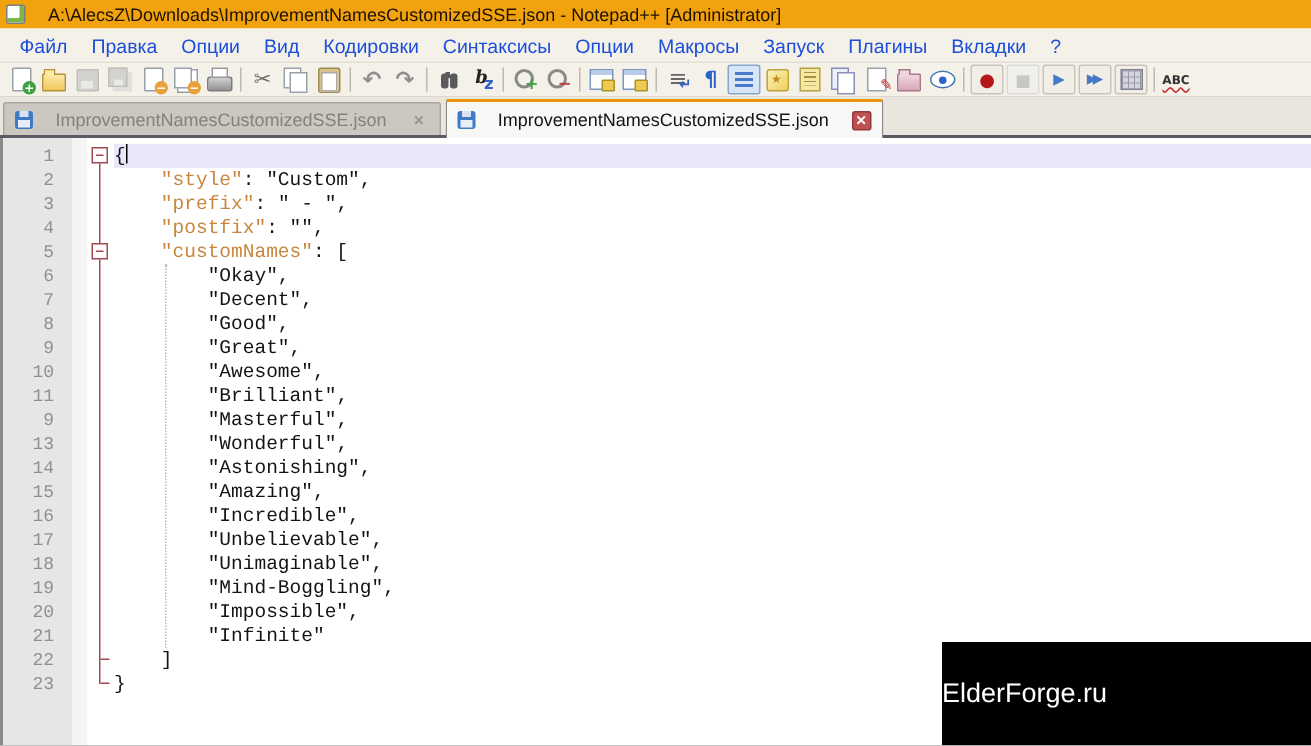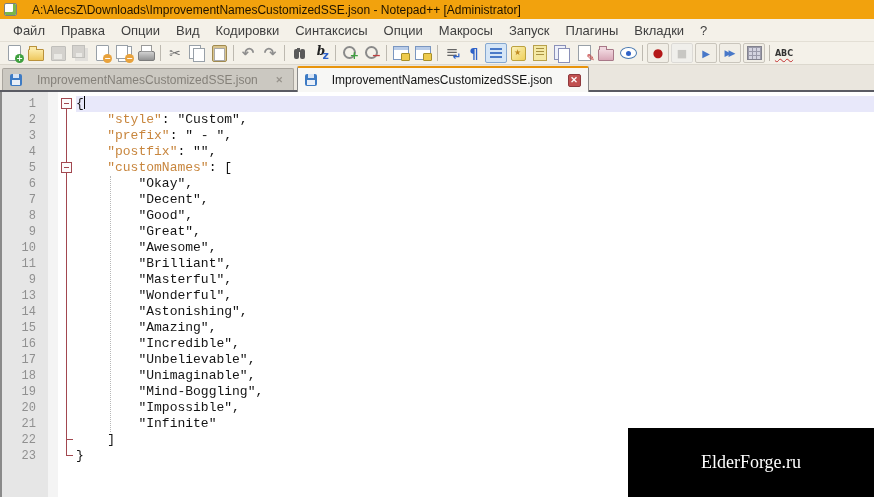--- a/index.html
+++ b/index.html
@@ -5,21 +5,21 @@
   *{box-sizing:border-box;margin:0;padding:0}
   html,body{margin:0;background:#888}
   .window{width:874px;height:497px;position:relative;overflow:hidden;background:#FFF;font-family:"Liberation Sans",sans-serif}
 
   
   .titlebar{height:19px;background:#F2A20D;display:flex;align-items:center;gap:15px;padding-left:4px;font-size:12px;color:#1E1300}
   .appicon{width:13px;height:13px;background:#FFF;border:1px solid #7E7E7E;border-radius:2px;box-shadow:inset -3px -3px 0 #7AB648;flex:0 0 13px}
 
   
   .menubar{height:23px;background:#F4F1E9;display:flex;align-items:center;padding-left:5px;border-bottom:1px solid #E3DFD5}
-  .mitem{padding:3px 8px;font-size:13px;color:#404040;white-space:nowrap}
+  .mitem{padding:3px 8px;font-size:13px;color:#1d4ed8;white-space:nowrap}
 
   
   .toolbar{height:23px;background:#F4F1E9;display:flex;align-items:center;padding-left:3px;border-bottom:1px solid #DCD8CE}
   .tsep{width:1px;height:16px;background:#BDB9B0;margin:0 3px;flex:0 0 1px}
   .tbtn{width:22px;height:20px;position:relative;display:inline-flex;align-items:center;justify-content:center;font-family:"DejaVu Sans",sans-serif;color:#555;flex:0 0 22px}
   .tbtn.disabled{filter:grayscale(1);opacity:.5}
   .tbtn.pressed{background:#D6E6F6;border:1px solid #86A8D0;border-radius:2px}
   .tbtn.framed{border:1px solid #C9C5BC;background:#F1EEE6;border-radius:2px;margin:0 1px}
 
   .ic-new-file::before{content:"";width:11px;height:14px;background:#FFF;border:1px solid #98A0A8;border-radius:1px}
@@ -99,21 +99,21 @@
   .bx{left:3px;top:2px;width:11px;height:11px;background:#FCFCFC;border:1px solid #A24850}
   .bx::after{content:"";position:absolute;left:2px;top:4px;width:5px;height:1px;background:#A24850}
   .txt{flex:1;white-space:pre;color:#141414}
   .current .txt{background:#E8E8FA}
   .tk-key{color:#C8863E}
   .tk-str,.tk-pun,.tk-ws{color:#141414}
   .caret{display:inline-block;width:1px;height:13px;background:#000;vertical-align:-2px}
   .iguide{position:absolute;width:0;border-left:1px dotted #B8B8B8}
 
   
-  .watermark{position:absolute;right:0;bottom:0;width:246px;height:69px;background:#000;display:flex;align-items:center;justify-content:center;color:#FFF;font-family:Liberation Serif, serif;font-size:18px;z-index:10}
+  .watermark{position:absolute;right:0;bottom:0;width:246px;height:69px;background:#000;display:flex;align-items:center;justify-content:flex-start;color:#FFF;font-family:Liberation Sans, sans-serif;font-size:18px;z-index:10}
 </style>
 </head>
 <body>
 
 <div class="window">
 
   <div class="titlebar">
     <span class="appicon"></span>
     <span>A:\AlecsZ\Downloads\ImprovementNamesCustomizedSSE.json - Notepad++ [Administrator]</span>
   </div>

